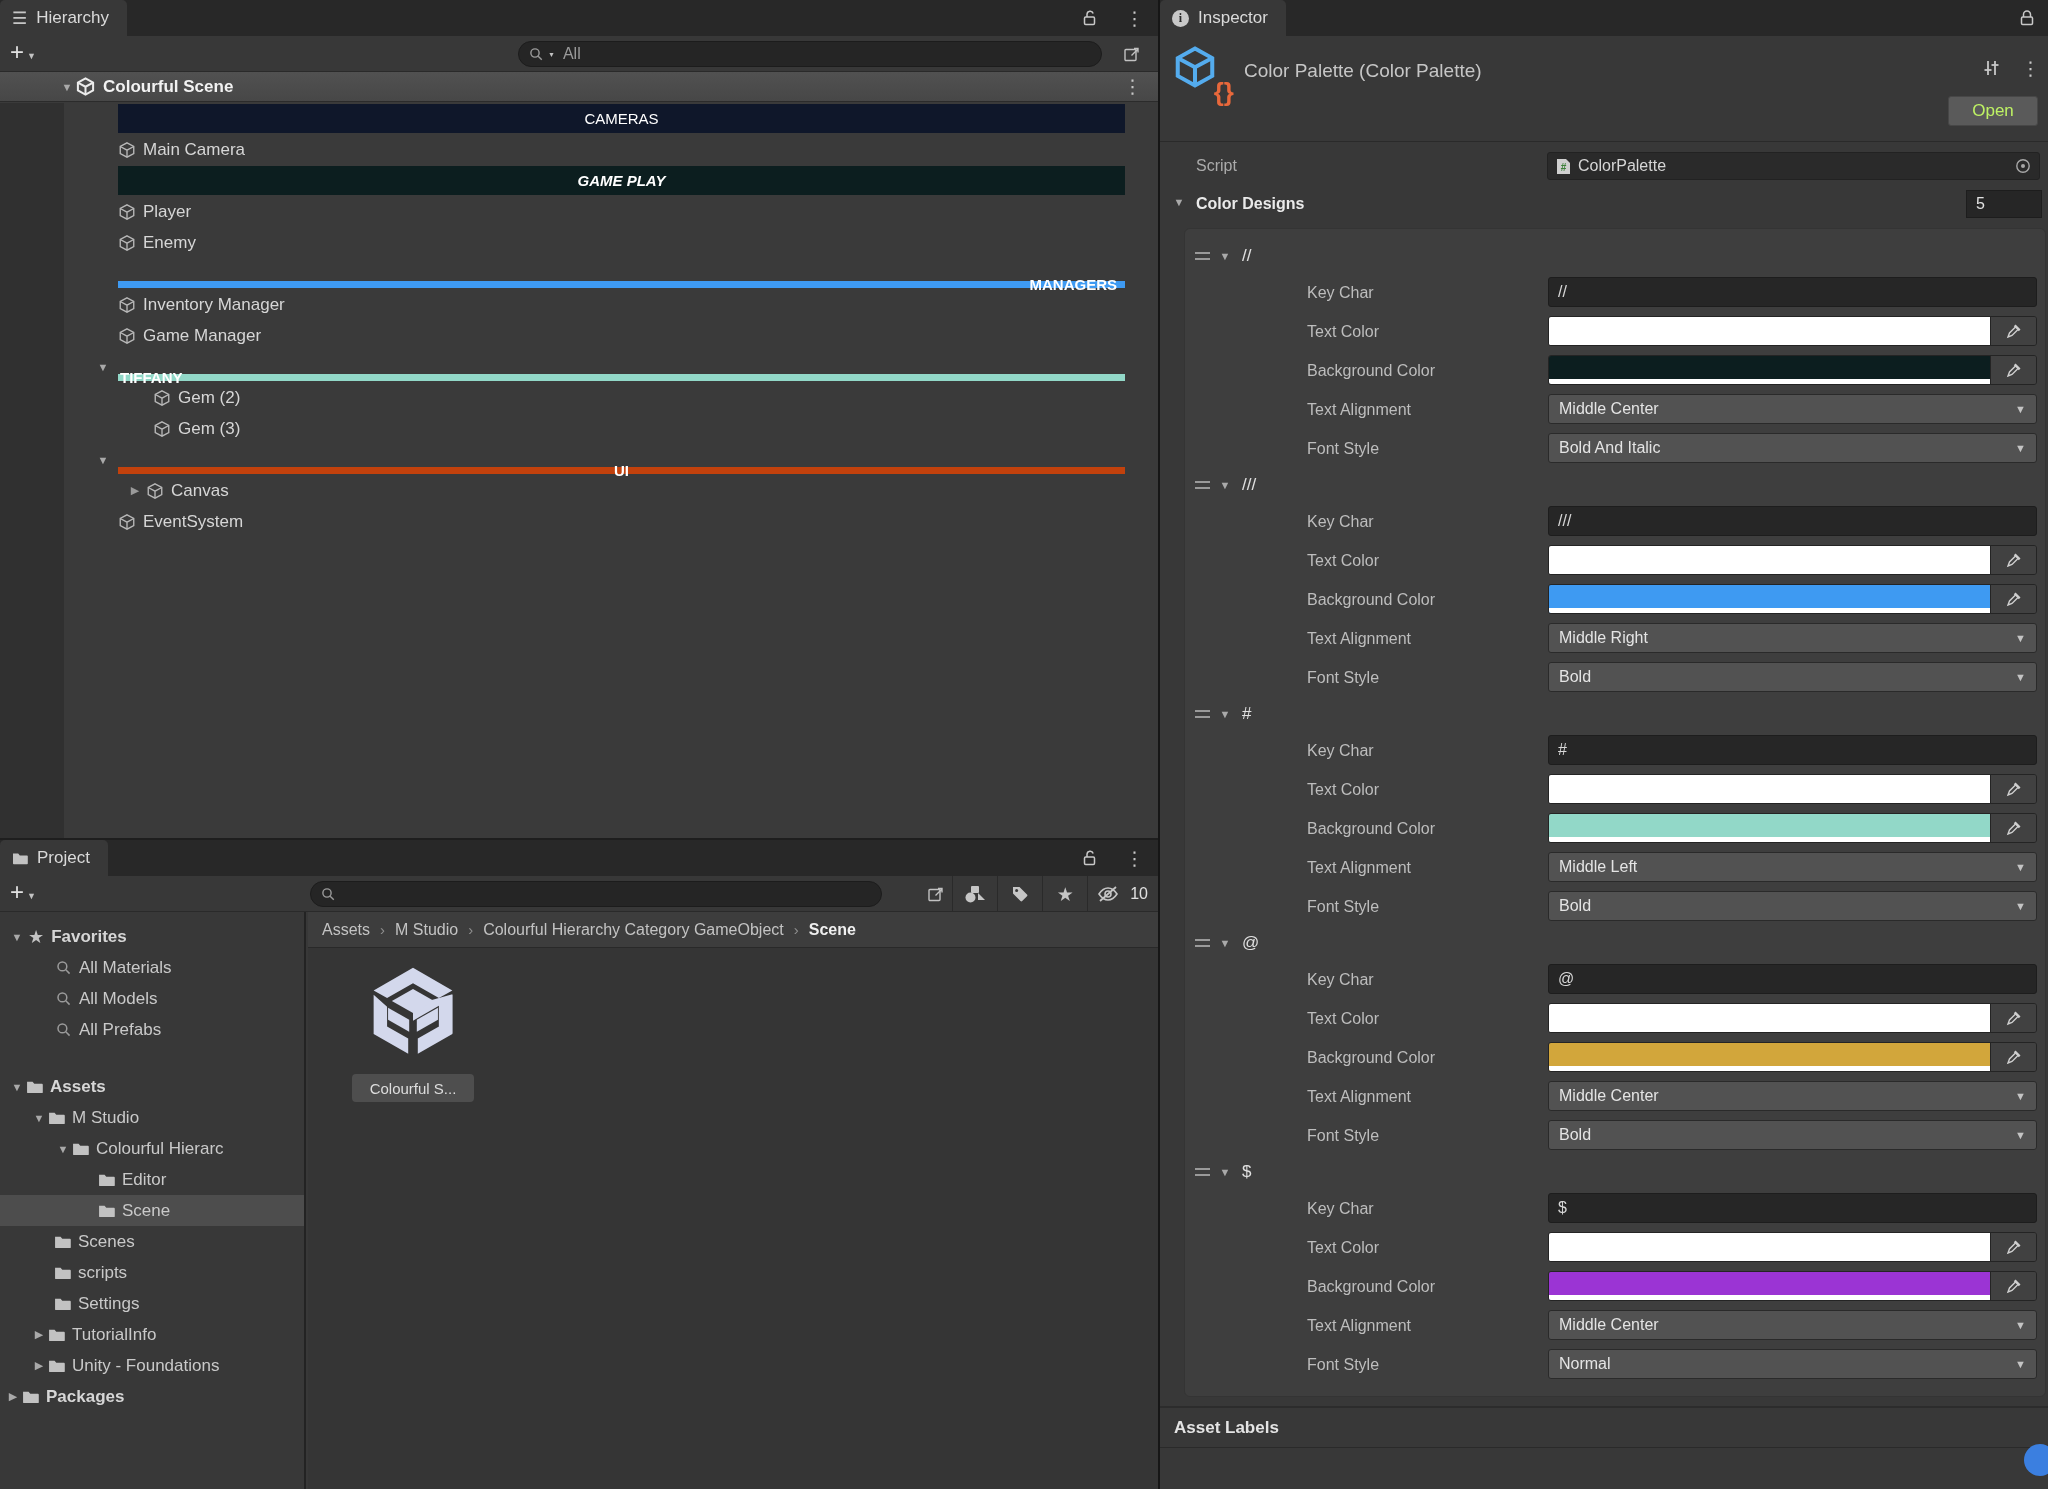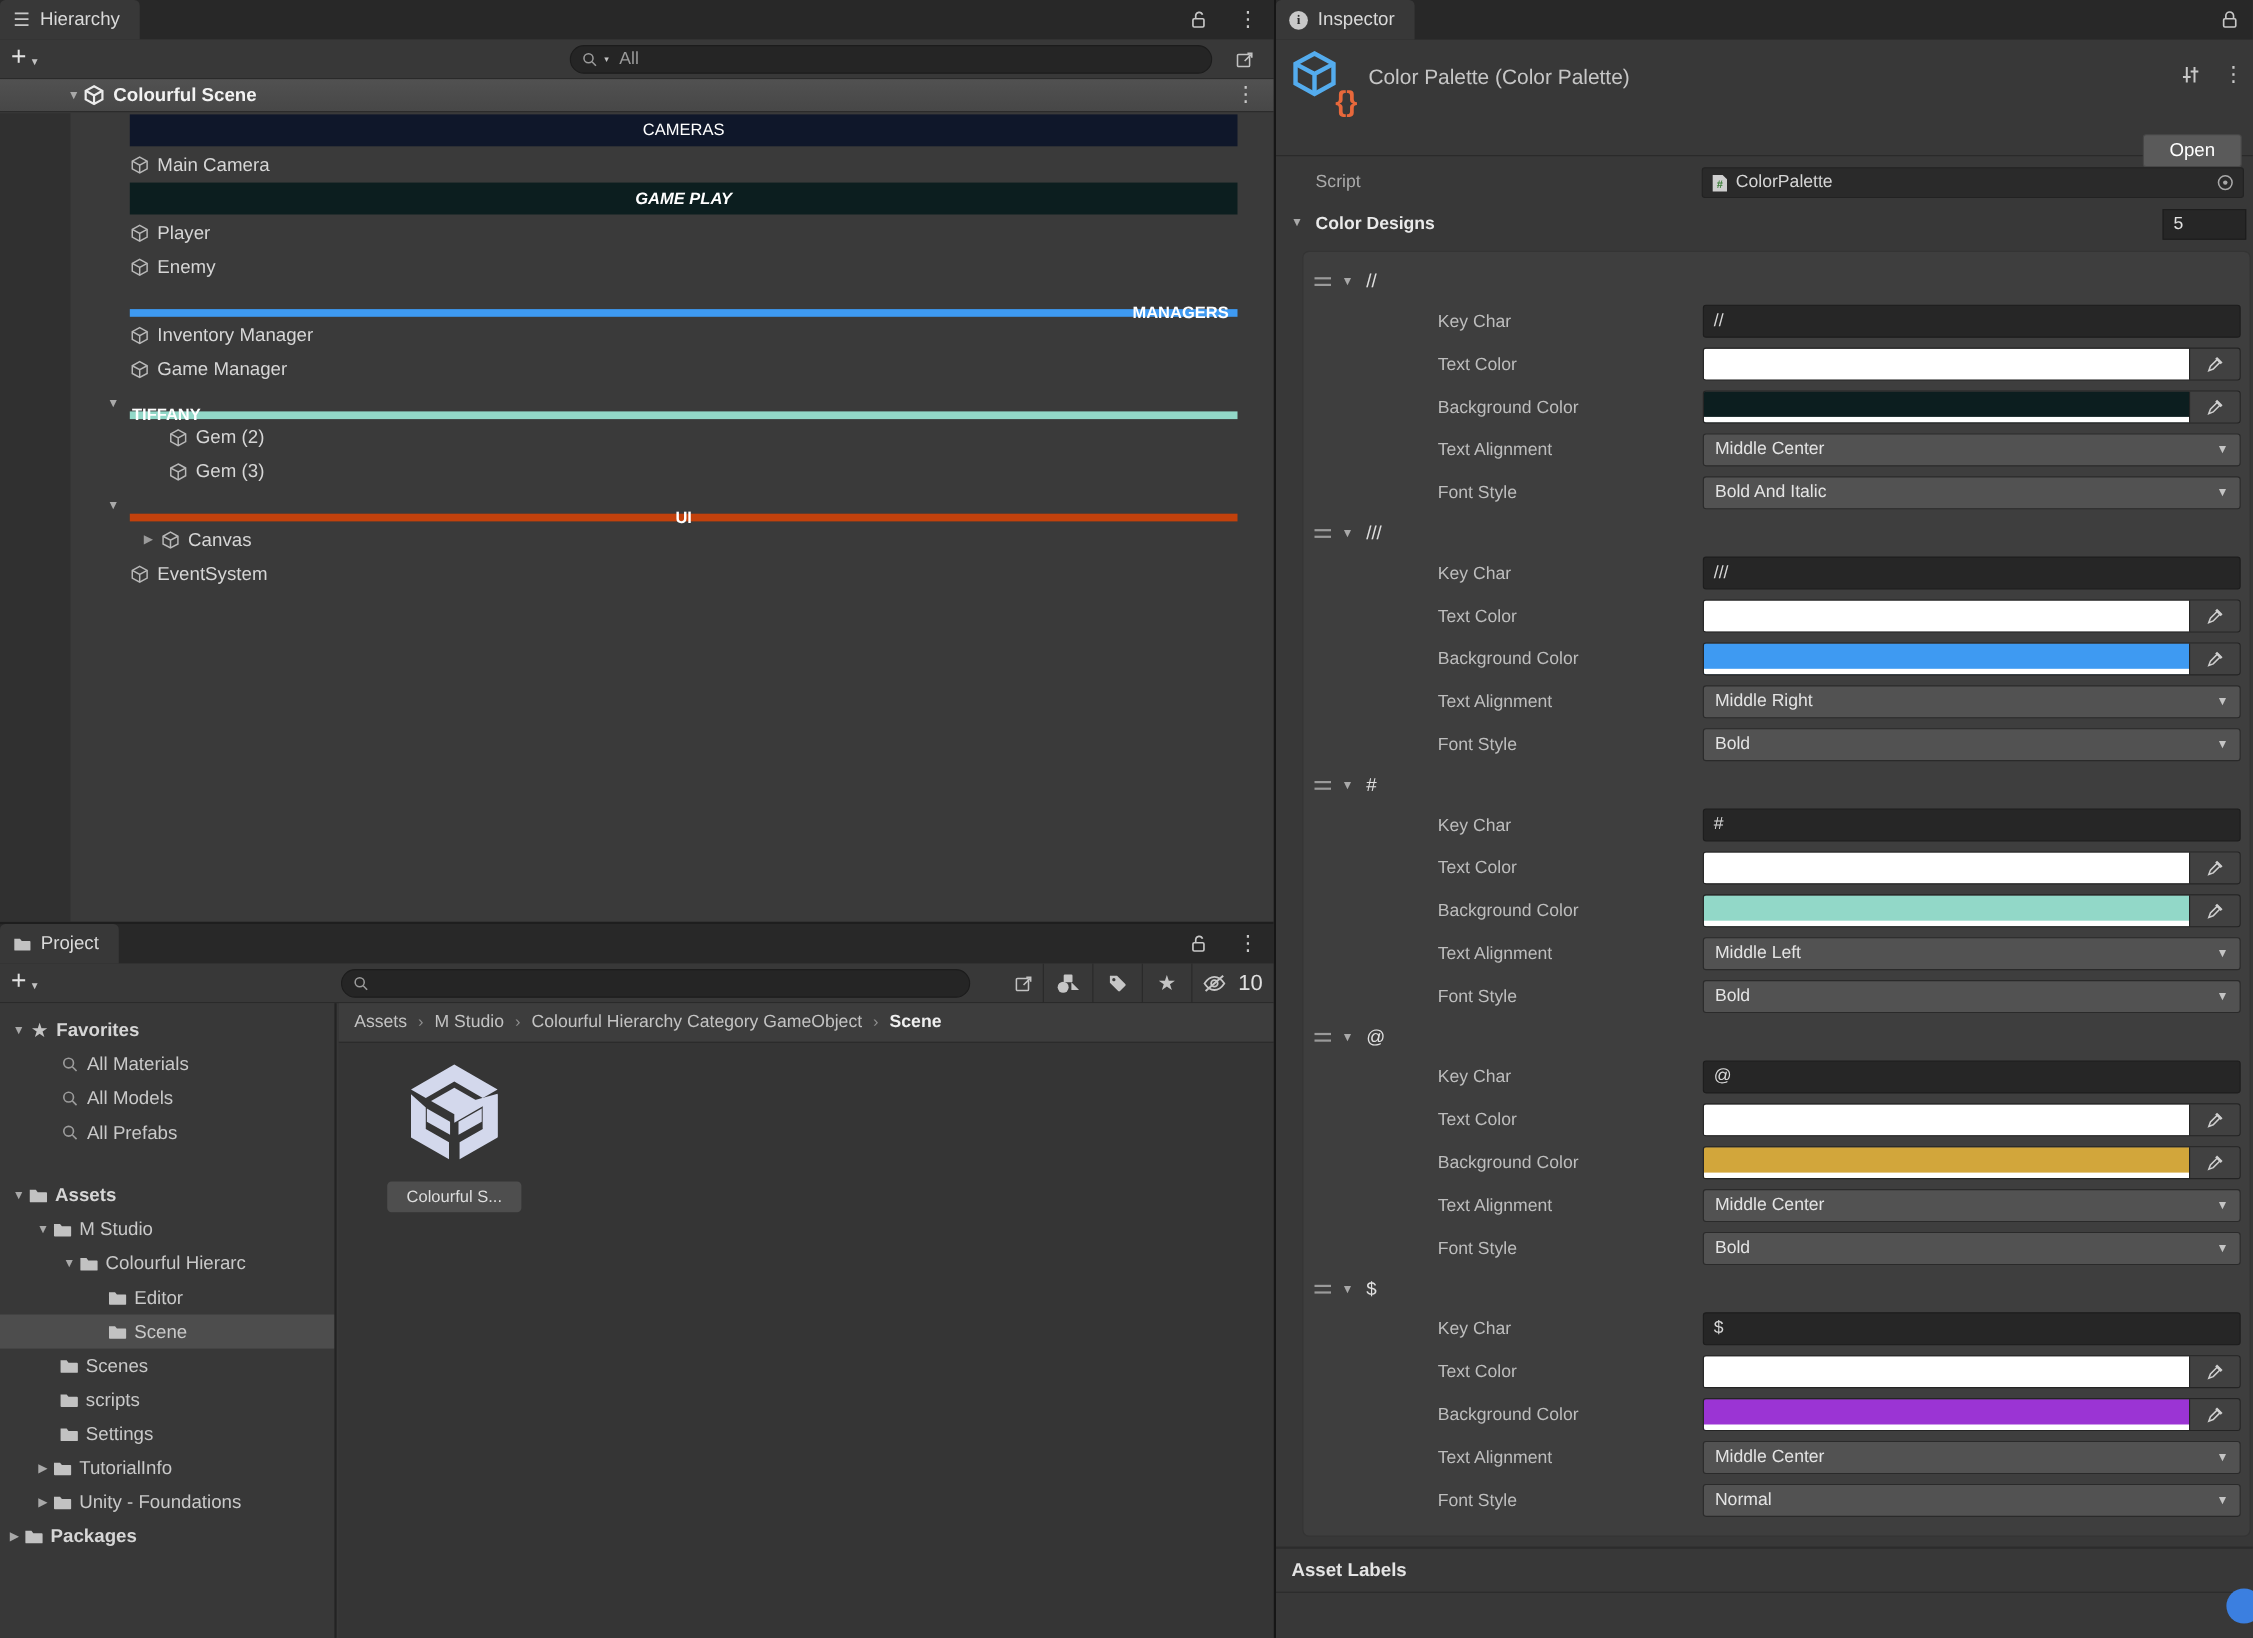--- a/index.html
+++ b/index.html
@@ -52,21 +52,21 @@
   .hbar.bolditalic { font-weight:bold; font-style:italic; }
   .bar-fold { position:absolute; left:94px; top:50%; transform:translateY(-50%); }
   .expander { color:#9A9A9A; font-size:11px; width:22px; text-align:center; flex:none; }
 
   
   #project { left:0; top:838px; width:1158px; height:651px; background:#383838; border-top:2px solid #1E1E1E; }
   #project .tab-right { position:absolute; right:14px; top:0; height:36px; display:flex; align-items:center; gap:26px; }
   #p-search { left:310px; width:572px; }
   .p-tools { position:absolute; right:2px; top:0; height:36px; display:flex; align-items:center; }
   .p-tools .icon-btn { width:44px; height:36px; }
-  .hidden-count { font-size:20px; color:#E0E0E0; margin-left:2px; margin-right:8px; }
+  .hidden-count { font-size:16px; color:#E0E0E0; margin-left:2px; margin-right:8px; }
   #p-body { position:absolute; left:0; right:0; top:72px; bottom:0; }
   #p-tree { position:absolute; left:0; top:0; bottom:0; width:306px; background:#383838; border-right:2px solid #232323; overflow:hidden; }
   .trow { position:relative; height:31px; display:flex; align-items:center; white-space:nowrap; }
   .trow .label { font-size:17px; color:#C9C9C9; margin-left:7px; }
   .trow .bold { font-weight:bold; color:#D6D6D6; }
   .trow.selected { background:#4D4D4D; }
   .tree-spacer { height:26px; }
   #p-content { position:absolute; left:308px; right:0; top:0; bottom:0; background:#353535; }
   #breadcrumb { position:absolute; left:0; right:0; top:0; height:36px; background:#3D3D3D;
                 border-bottom:1px solid #292929; display:flex; align-items:center; padding-left:14px; gap:10px; font-size:16px; }
@@ -81,21 +81,21 @@
   
   #inspector { left:1158px; top:0; width:890px; height:1489px; background:#383838; border-left:2px solid #161616; }
   #inspector .tab-right { position:absolute; right:12px; top:0; height:36px; display:flex; align-items:center; }
   #insp-head { position:absolute; left:0; right:0; top:36px; height:106px; border-bottom:1px solid #2A2A2A; }
   #insp-icon { position:absolute; left:12px; top:8px; width:60px; height:60px; }
   #insp-icon .braces { position:absolute; right:-2px; bottom:-4px; color:#E8683B; font-weight:bold; font-size:26px; }
   #insp-title { position:absolute; left:84px; top:24px; font-size:19px; color:#C6C6C6; }
   #insp-head-icons { position:absolute; right:8px; top:22px; display:flex; gap:20px; align-items:center; }
   #open-btn { position:absolute; right:10px; top:60px; width:90px; height:30px; background:#5A5A5A;
               border:1px solid #474747; border-radius:3px; display:flex; align-items:center; justify-content:center;
-              font-size:17px; color:#ffffff;margin-top:26px; }
+              font-size:17px; color:#bef264; }
   .insp-row { position:absolute; left:0; right:0; height:32px;padding-left:23px; }
   .insp-label { position:absolute; left:36px; top:50%; transform:translateY(-50%); font-size:16px; color:#ABABAB; }
   #script-row { top:150px; }
   #script-field { position:absolute; left:387px; right:8px; top:2px; height:28px; background:#2A2A2A;
                   border:1px solid #222222; border-radius:3px; display:flex; align-items:center; padding:0 8px; gap:7px; }
   #script-field .val { font-size:16px; color:#D6D6D6; flex:1; }
   #designs-row { top:188px; }
   #designs-row .fold { position:absolute; left:10px; top:8px; }
   #designs-row .insp-label { left:36px; color:#EAEAEA; font-weight:bold; }
   #designs-count { position:absolute; left:806px; width:76px; top:2px; height:28px; background:#262626;

